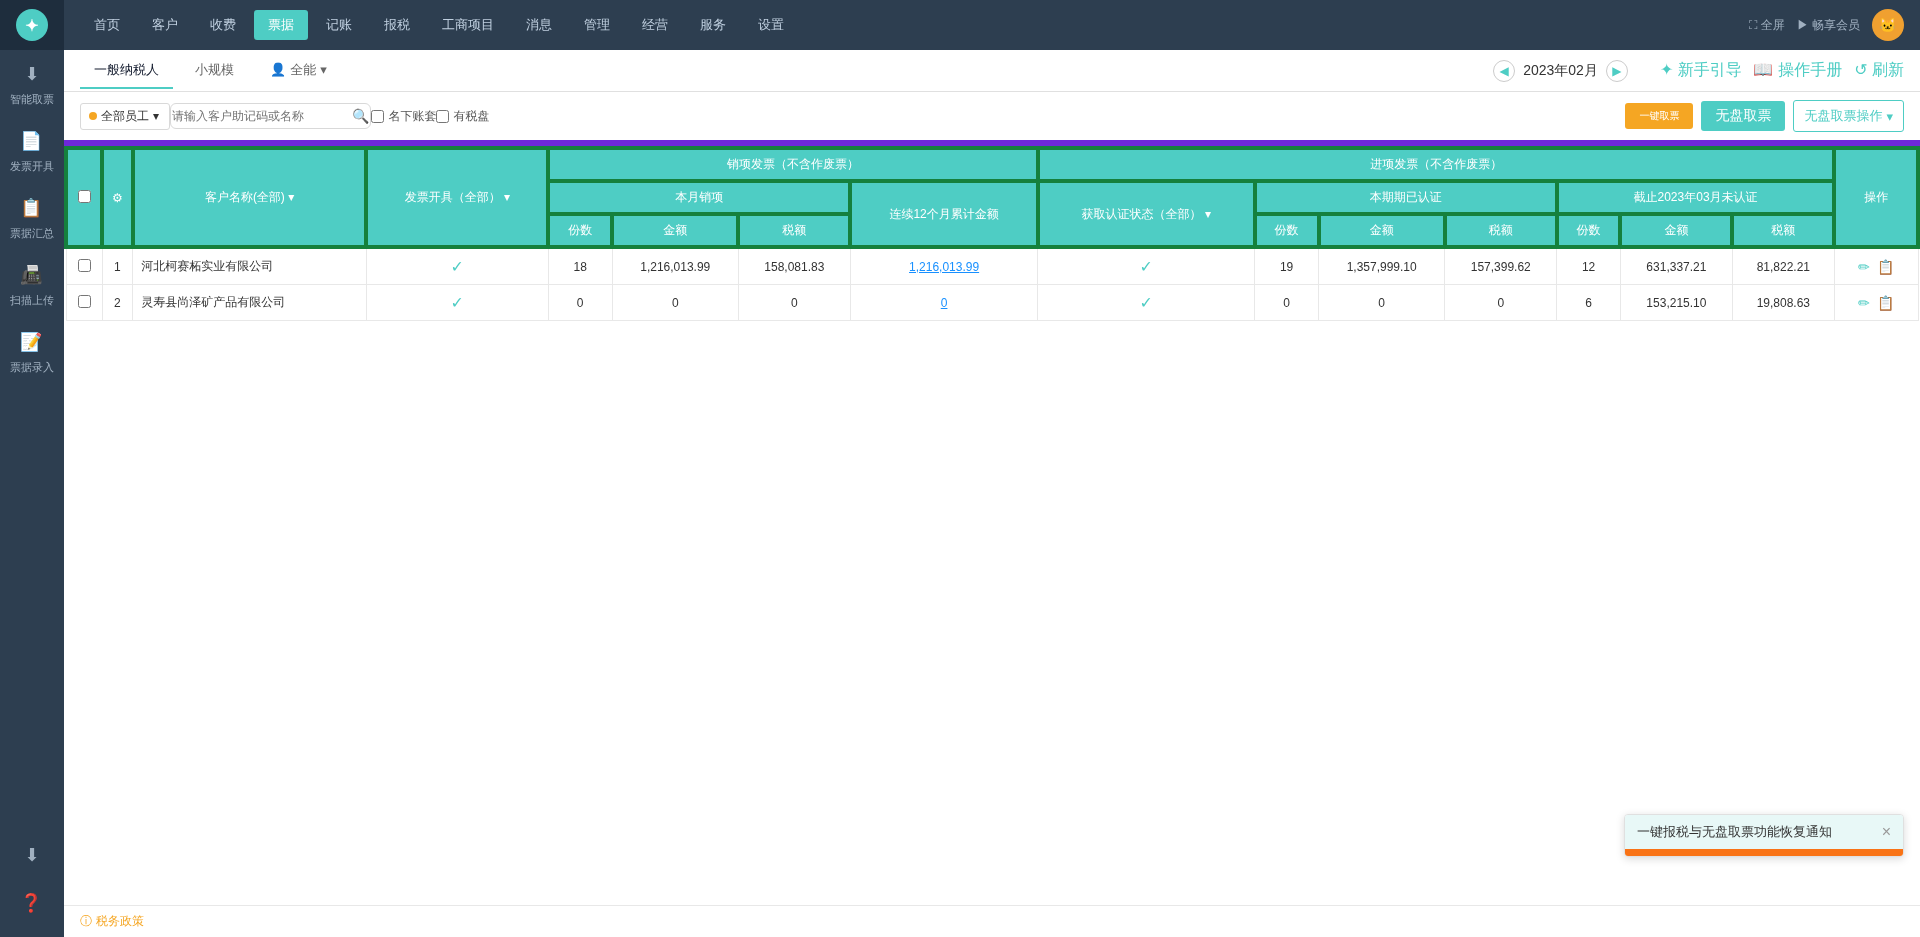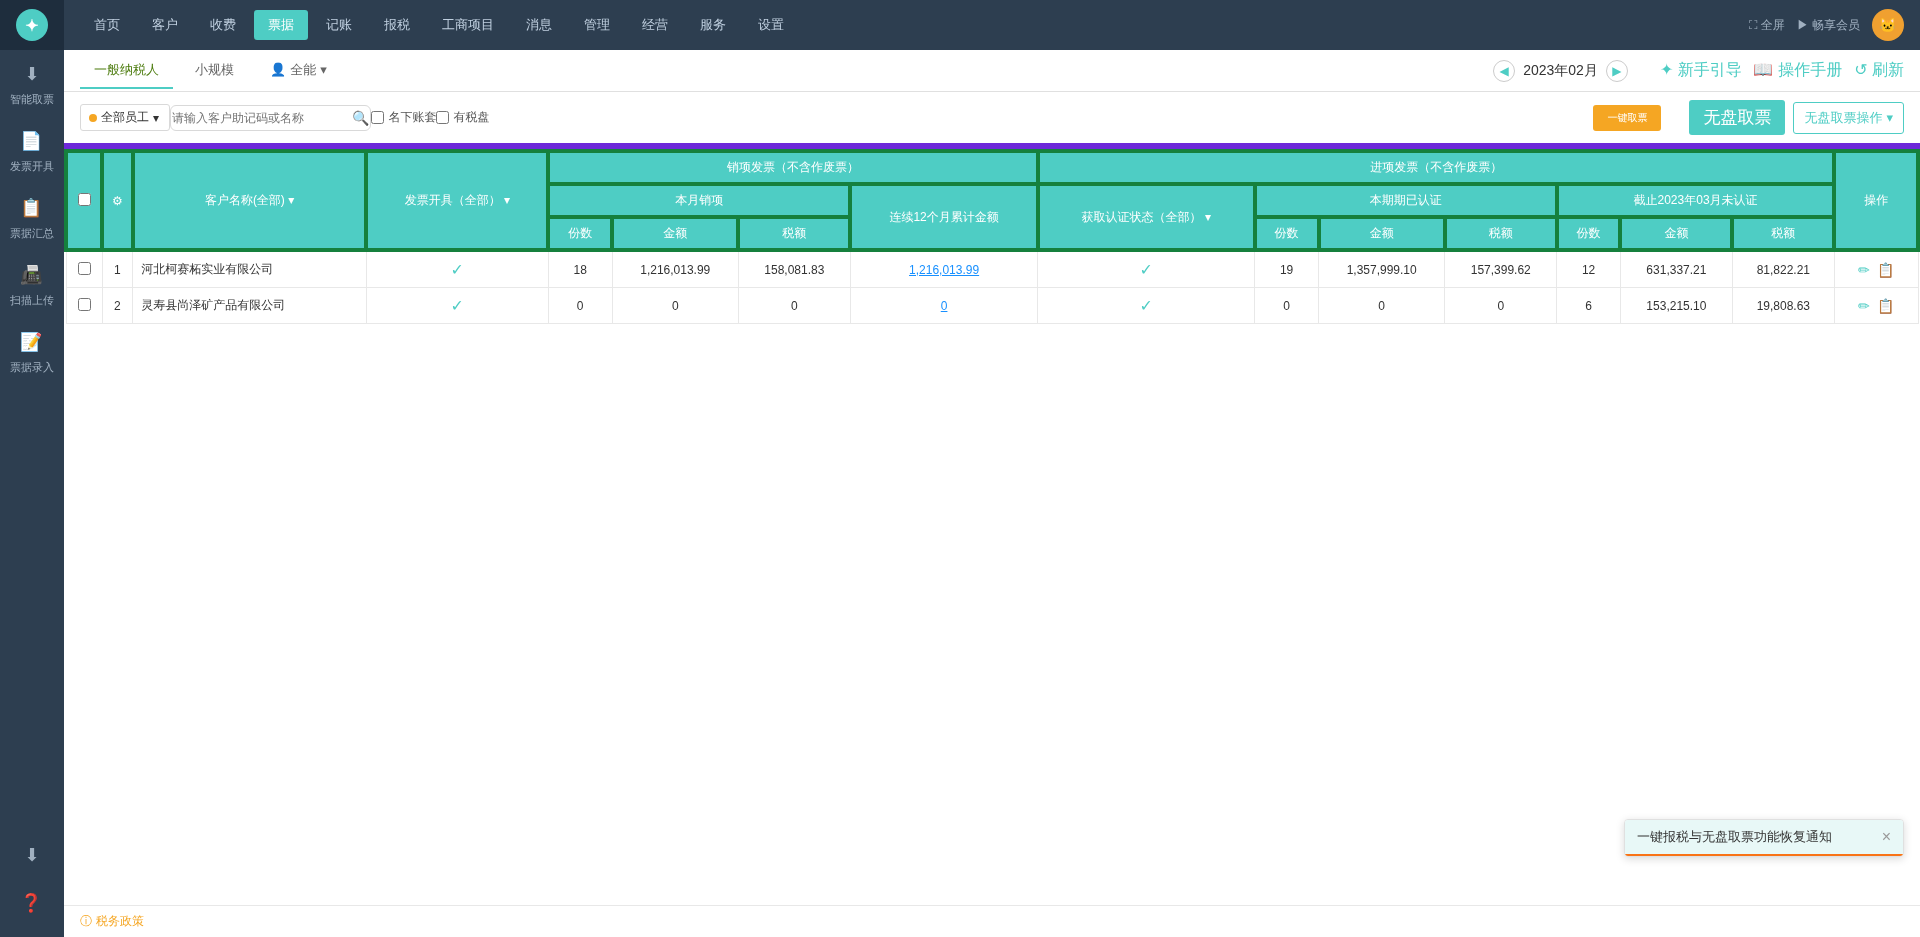--- a/index.html
+++ b/index.html
@@ -138,21 +138,21 @@
       padding: 8px 14px;
       cursor: pointer;
       font-size: 13px;
       color: #666;
       border-bottom: 2px solid transparent;
       display: flex;
       align-items: center;
       gap: 4px;
     }
     .tab-item.active {
-      color: #4d7c0f;
+      color: #0f172a;
       border-bottom: 2px solid #4ecdc4;
       font-weight: 500;
     }
     .month-nav {
       display: flex;
       align-items: center;
       gap: 8px;
       margin-left: auto;
     }
     .month-nav .arrow-btn {
@@ -254,22 +254,21 @@
       cursor: pointer;
       font-size: 10px;
     }
     .btn-teal {
       background: #4ecdc4;
       color: white;
       border: none;
       padding: 6px 14px;
       border-radius: 3px;
       cursor: pointer;
-      font-size: 17px;
-      margin-left: 20px;
+      font-size: 14px;
     }
     .btn-outline {
       background: white;
       color: #4ecdc4;
       border: 1px solid #4ecdc4;
       padding: 6px 10px;
       border-radius: 3px;
       cursor: pointer;
       font-size: 13px;
       display: flex;
@@ -329,21 +328,21 @@
       box-shadow: 0 2px 8px rgba(0,0,0,0.15);
       z-index: 100;
       overflow: hidden;
     }
     .notification-header {
       background: #e8f8f7;
       padding: 8px 12px;
       display: flex;
       align-items: center;
       justify-content: space-between;
-      border-bottom: 2px solid #f97316;
+      border-bottom: 7px solid #f97316;
     }
     .notification-title {
       font-size: 13px;
       color: #333;
       font-weight: 500;
     }
     .notification-close {
       cursor: pointer;
       color: #999;
       font-size: 16px;

